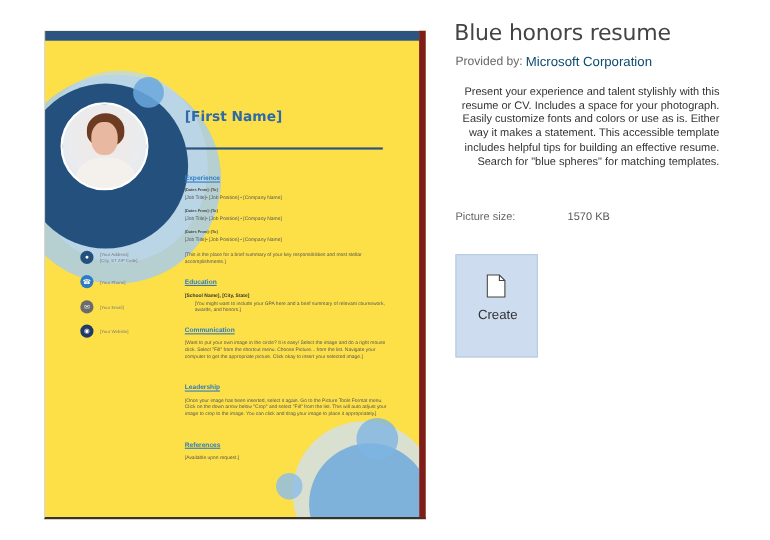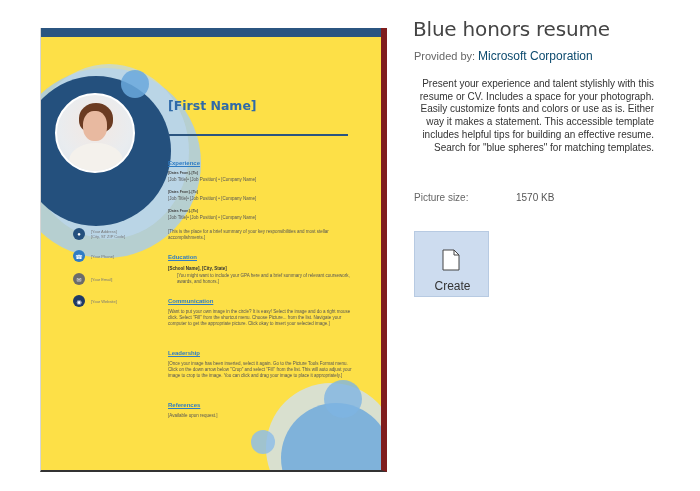--- a/index.html
+++ b/index.html
@@ -31,21 +31,21 @@
 
   .sphere { position:absolute; border-radius:50%; }
 
   
   .title { position:absolute; left:413px; top:17px; font-size:20px; color:#444; font-family:"DejaVu Sans", sans-serif; font-weight:normal; letter-spacing:-0.2px; }
   .provided { position:absolute; left:414px; top:50px; font-size:11px; color:#666; }
   .provider { position:absolute; left:478px; top:49px; font-size:12px; color:#0c4a6e; text-decoration:none; }
   .desc { position:absolute; left:414px; top:78px; width:240px; font-size:10px; line-height:12.7px; color:#333;text-align:right; }
   .dl-label { position:absolute; left:414px; top:192px; font-size:10px; color:#666; }
   .dl-value { position:absolute; left:488px; top:192px; font-size:10px; color:#555;margin-left:28px; }
-  .create-btn { position:absolute; left:414px; top:231px; width:75px; height:66px; background:#cddcef; border:1px solid #b7cae2; box-sizing:border-box; cursor:pointer; }
+  .create-btn { position:absolute; left:414px; top:231px; width:75px; height:94px; background:#cddcef; border:1px solid #b7cae2; box-sizing:border-box; cursor:pointer; }
   .create-btn .doc { position:absolute; left:27px; top:17px; width:18px; height:22px; }
   .create-btn .lbl { position:absolute; left:0; width:75px; top:47px; text-align:center; font-size:12px; color:#333; }
 </style>
 </head>
 <body>
 
 <div class="preview">
   <div class="topbar"></div>
 
   <div class="swirl-outer"></div>

